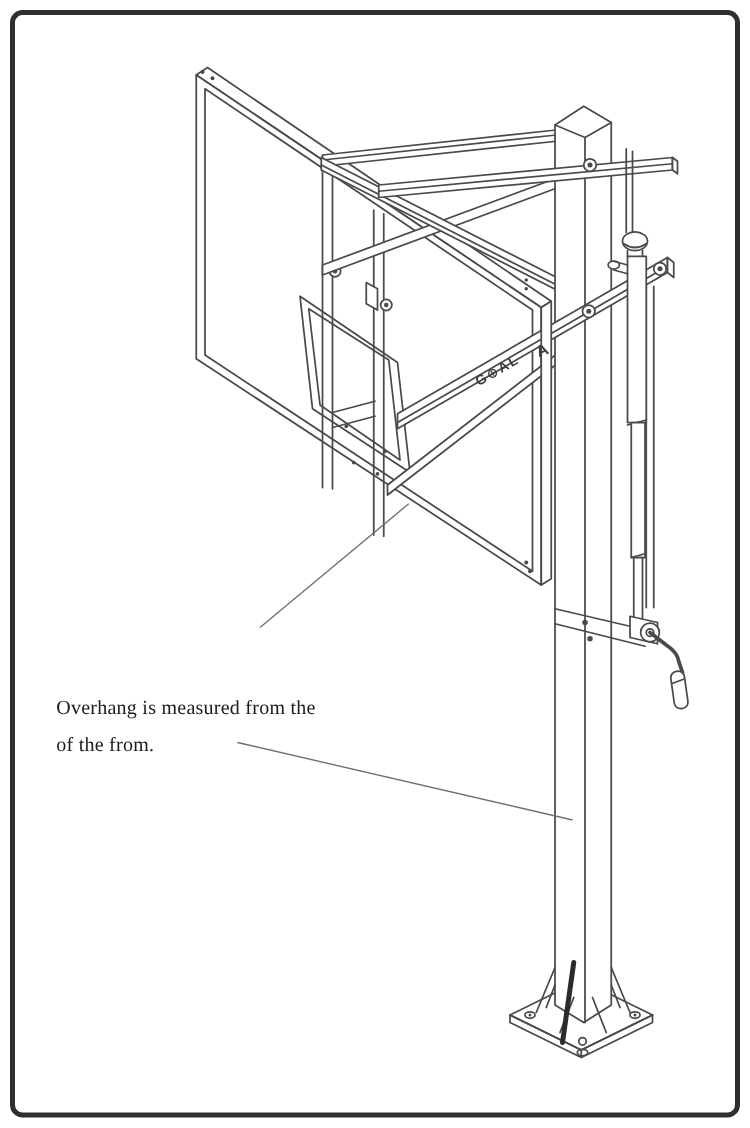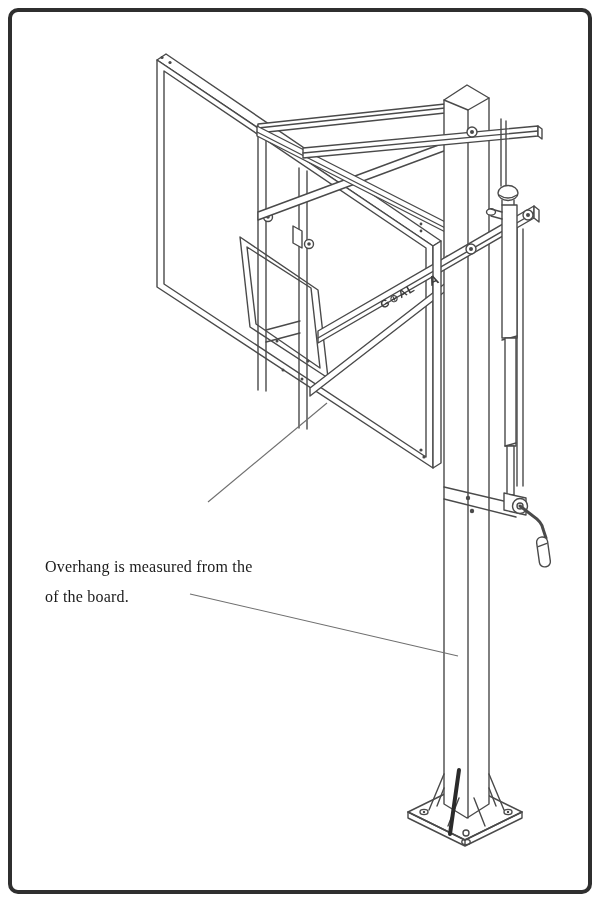--- a/index.html
+++ b/index.html
@@ -144,15 +144,15 @@
       <circle class="fw" cx="466" cy="833" r="3"></circle>
       <ellipse class="ln" cx="466" cy="842" rx="4.2" ry="2.6"></ellipse>
     </g>
 
     <path class="thin" d="M327,403 L208,502"></path>
     <path class="thin" d="M190,594 L458,656"></path>
   </svg>
 
   <div class="annotation">
     <div>Overhang is measured from the</div>
-    <div>of the board.</div>
+    <div>of the from.</div>
   </div>
 </div>
 
 </body></html>

